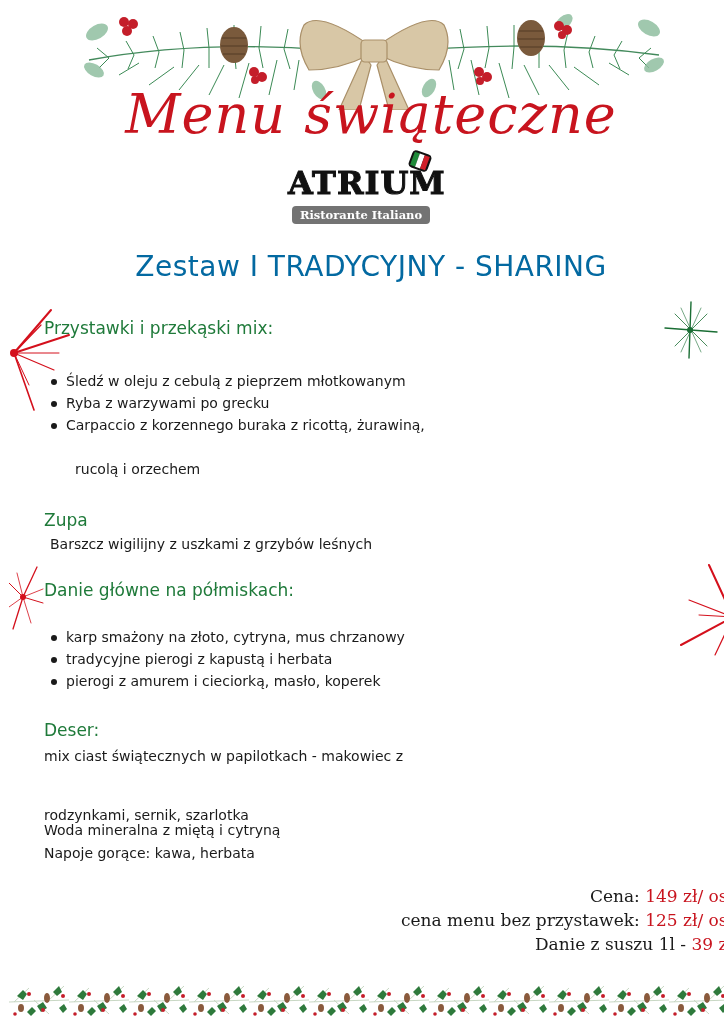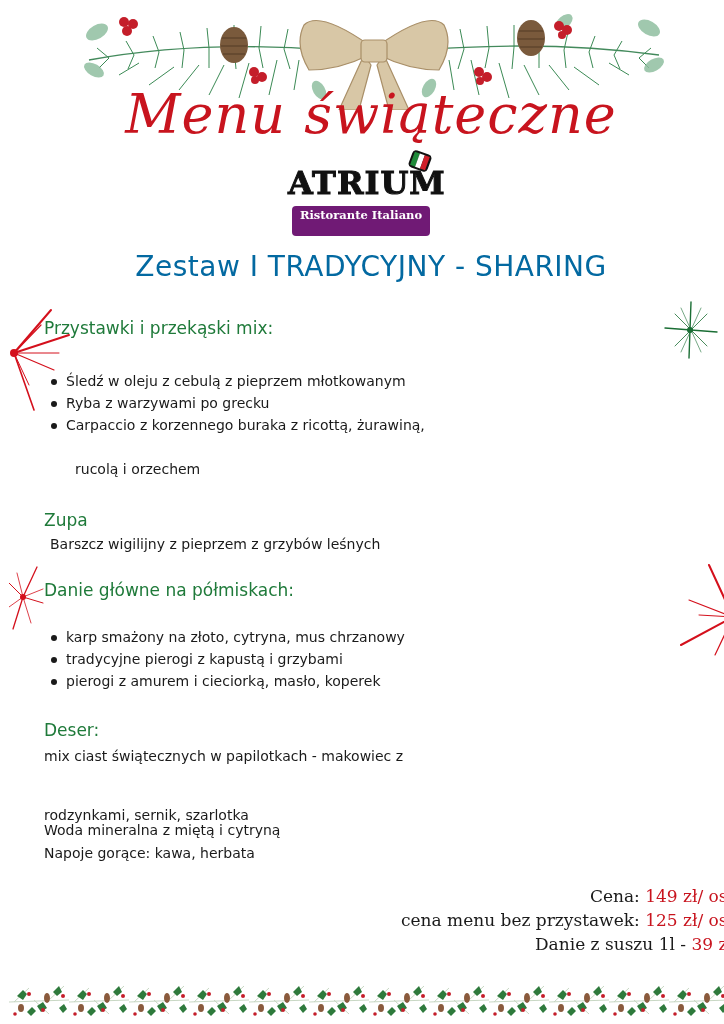--- a/index.html
+++ b/index.html
@@ -19,22 +19,22 @@
   }
   
   .logo { left: 282px; top: 148px; width: 160px; height: 80px; }
   .logo-word {
     position: absolute; left: 6px; top: 14px; width: 146px; height: 42px;
     font-family: "DejaVu Serif", serif; font-weight: bold; font-size: 32px; color: #111;
     letter-spacing: 1px; text-align: center; line-height: 42px;
     -webkit-text-stroke: 1px #111; text-shadow: 0 0 0 #fff;
   }
   .logo-sub {
-    position: absolute; left: 10px; top: 58px; width: 138px; height: 30px;
-    background: #701a75; color: #fff; border-radius: 4px;
+    position: absolute; left: 10px; top: 58px; width: 138px; height: 18px;
+    background: #737373; color: #fff; border-radius: 4px;
     font-family: "DejaVu Serif", serif; font-weight: bold; font-size: 11.5px;
     text-align: center; line-height: 18px;
   }
   .logo-flag { position: absolute; left: 126px; top: 0px; width: 24px; height: 26px; }
 
   .set-title {
     left: 0; width: 724px; top: 250px; text-align: center;
     font-family: "DejaVu Sans", sans-serif; font-size: 28px; color: #0369a1; letter-spacing: 0.5px;
   }
   .section-head {
@@ -141,26 +141,26 @@
 
 <div class="abs section-head" style="top:318px;">Przystawki i przekąski mix:</div>
 <ul class="abs menu-list body-text" style="left:36px; top:370px; width:620px;">
   <li>Śledź w oleju z cebulą z pieprzem młotkowanym</li>
   <li>Ryba z warzywami po grecku</li>
   <li>Carpaccio z korzennego buraka z ricottą, żurawiną,</li>
 </ul>
 <div class="abs body-text" style="left:66px; top:458px;">rucolą i orzechem</div>
 
 <div class="abs section-head" style="top:510px;">Zupa</div>
-<div class="abs body-text" style="left:41px; top:533px;">Barszcz wigilijny z pieprzem z grzybów leśnych</div>
+<div class="abs body-text" style="left:41px; top:533px;">Barszcz wigilijny z uszkami z grzybów leśnych</div>
 
 <div class="abs section-head" style="top:580px;text-align:center;">Danie główne na półmiskach:</div>
 <ul class="abs menu-list body-text" style="left:36px; top:626px; width:620px;">
   <li>karp smażony na złoto, cytryna, mus chrzanowy</li>
-  <li>tradycyjne pierogi z kapustą i grzybami</li>
+  <li>tradycyjne pierogi z kapustą i herbata</li>
   <li>pierogi z amurem i cieciorką, masło, koperek</li>
 </ul>
 
 <div class="abs section-head" style="top:720px;">Deser:</div>
 <div class="abs body-text" style="left:35px; top:745px;">mix ciast świątecznych w papilotkach - makowiec z</div>
 <div class="abs body-text" style="left:35px; top:804px;">rodzynkami, sernik, szarlotka</div>
 
 <div class="abs body-text" style="left:35px; top:819px;">Woda mineralna z miętą i cytryną</div>
 <div class="abs body-text" style="left:35px; top:842px;">Napoje gorące: kawa, herbata</div>
 

